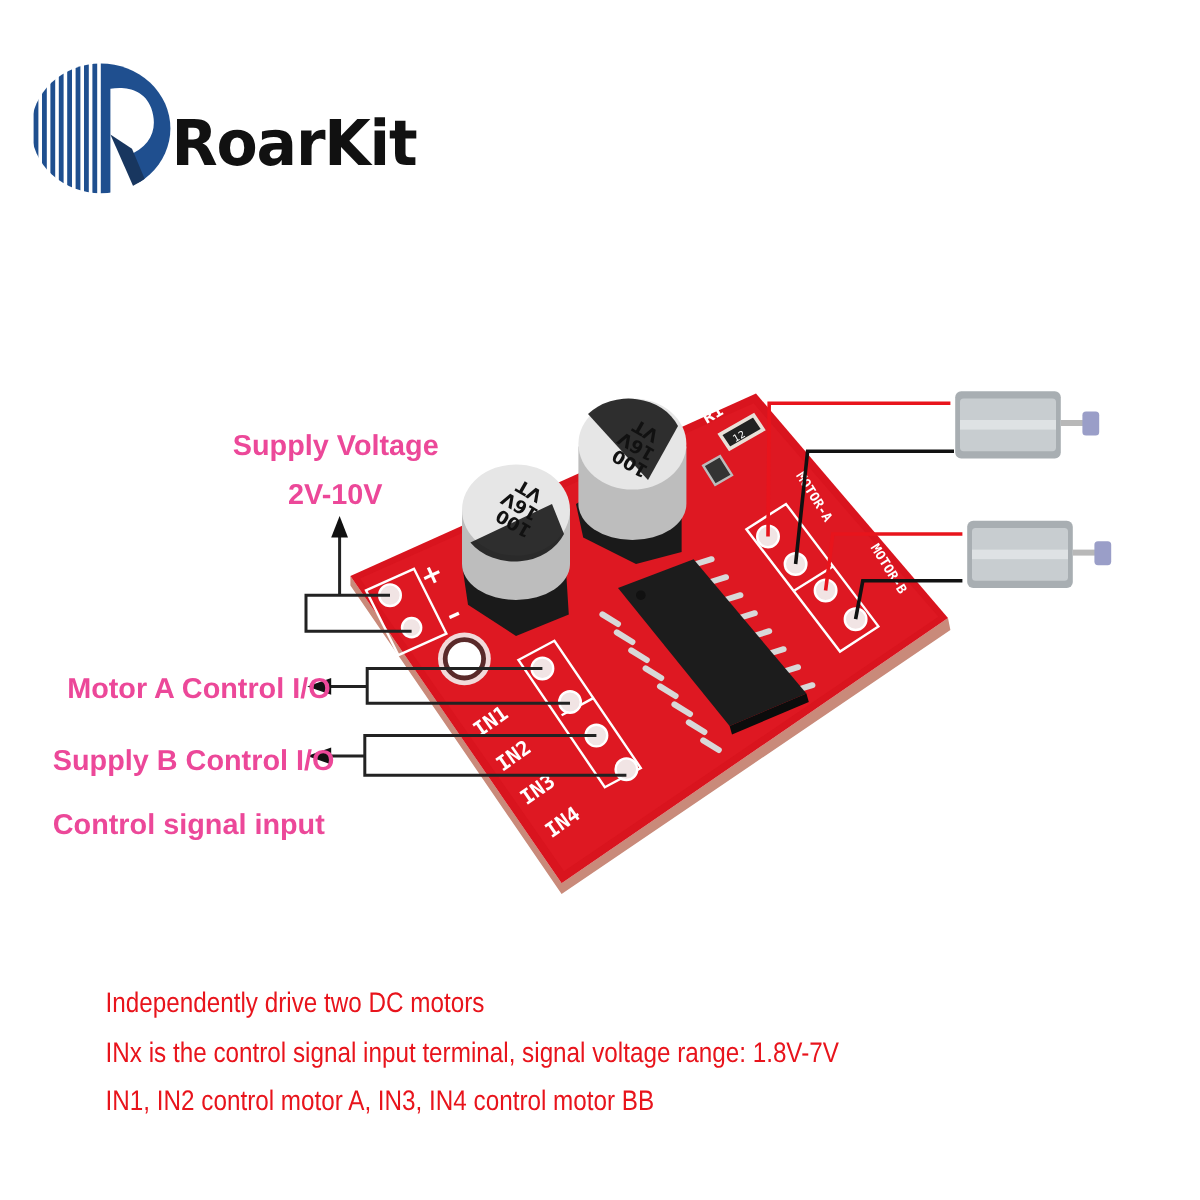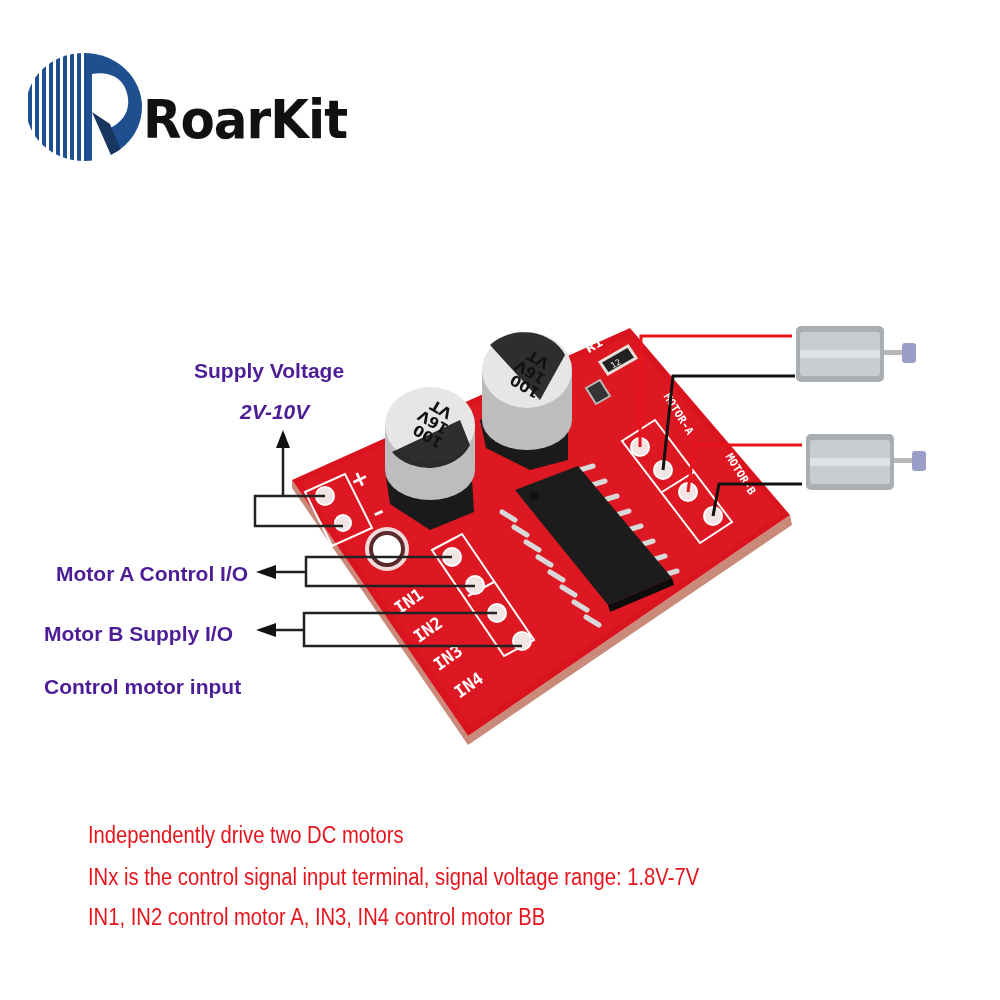--- a/index.html
+++ b/index.html
@@ -3,21 +3,21 @@
   <meta charset="utf-8">
   <style>
     html, body { margin: 0; padding: 0; background: #ffffff; }
     body { width: 1000px; height: 1000px; position: relative; overflow: hidden;
            font-family: "Liberation Sans", sans-serif; }
     .abs { position: absolute; }
     .logo-text { position: absolute; left: 143px; top: 95px; font-family: "DejaVu Sans", sans-serif;
                  font-weight: bold; font-size: 50px; letter-spacing: -1px; color: #111111;
                  transform: scaleY(1.05); line-height: 1; }
     .label { position: absolute; font-family: "Liberation Sans", sans-serif; font-weight: bold;
-             color: #4c1d95; font-size: 21px; white-space: nowrap; line-height: 1; }
+             color: #ec4899; font-size: 24px; white-space: nowrap; line-height: 1; }
     .desc { position: absolute; left: 88px; font-family: "Liberation Sans", sans-serif; font-size: 23.5px;
             color: #e8141c; white-space: nowrap; line-height: 1; transform: scaleX(0.86); transform-origin: left center; }
     svg.diagram { position: absolute; left: 0; top: 0; }
   </style>
 </head>
 <body>
 
 <div>
   <svg class="abs" style="left:22px;top:52px" width="130" height="110" viewBox="0 0 130 110">
     <defs>
@@ -175,20 +175,20 @@
   <g>
     <rect x="806" y="434" width="88" height="56" rx="5" fill="#a8aeb2"></rect>
     <rect x="810" y="440" width="80" height="44" rx="3" fill="#c8cdd0"></rect>
     <rect x="810" y="458" width="80" height="8" fill="#e4e7e9" opacity="0.8"></rect>
     <rect x="894" y="458" width="20" height="5" fill="#b8b8b8"></rect>
     <rect x="912" y="451" width="14" height="20" rx="3" fill="#9a9ec8"></rect>
   </g>
 </svg>
 
 <div class="label" style="left:194px;top:360px;">Supply Voltage</div>
-<div class="label" style="left:240px;top:401px;font-style:italic;">2V-10V</div>
+<div class="label" style="left:240px;top:401px;">2V-10V</div>
 <div class="label" style="left:56px;top:563px;">Motor A Control I/O</div>
-<div class="label" style="left:44px;top:623px;">Motor B Supply I/O</div>
-<div class="label" style="left:44px;top:676px;">Control motor input</div>
+<div class="label" style="left:44px;top:623px;">Supply B Control I/O</div>
+<div class="label" style="left:44px;top:676px;">Control signal input</div>
 
 <div class="desc" style="top:824px;">Independently drive two DC motors</div>
 <div class="desc" style="top:866px;">INx is the control signal input terminal, signal voltage range: 1.8V-7V</div>
 <div class="desc" style="top:906px;">IN1, IN2 control motor A, IN3, IN4 control motor BB</div>
 
 </body></html>

